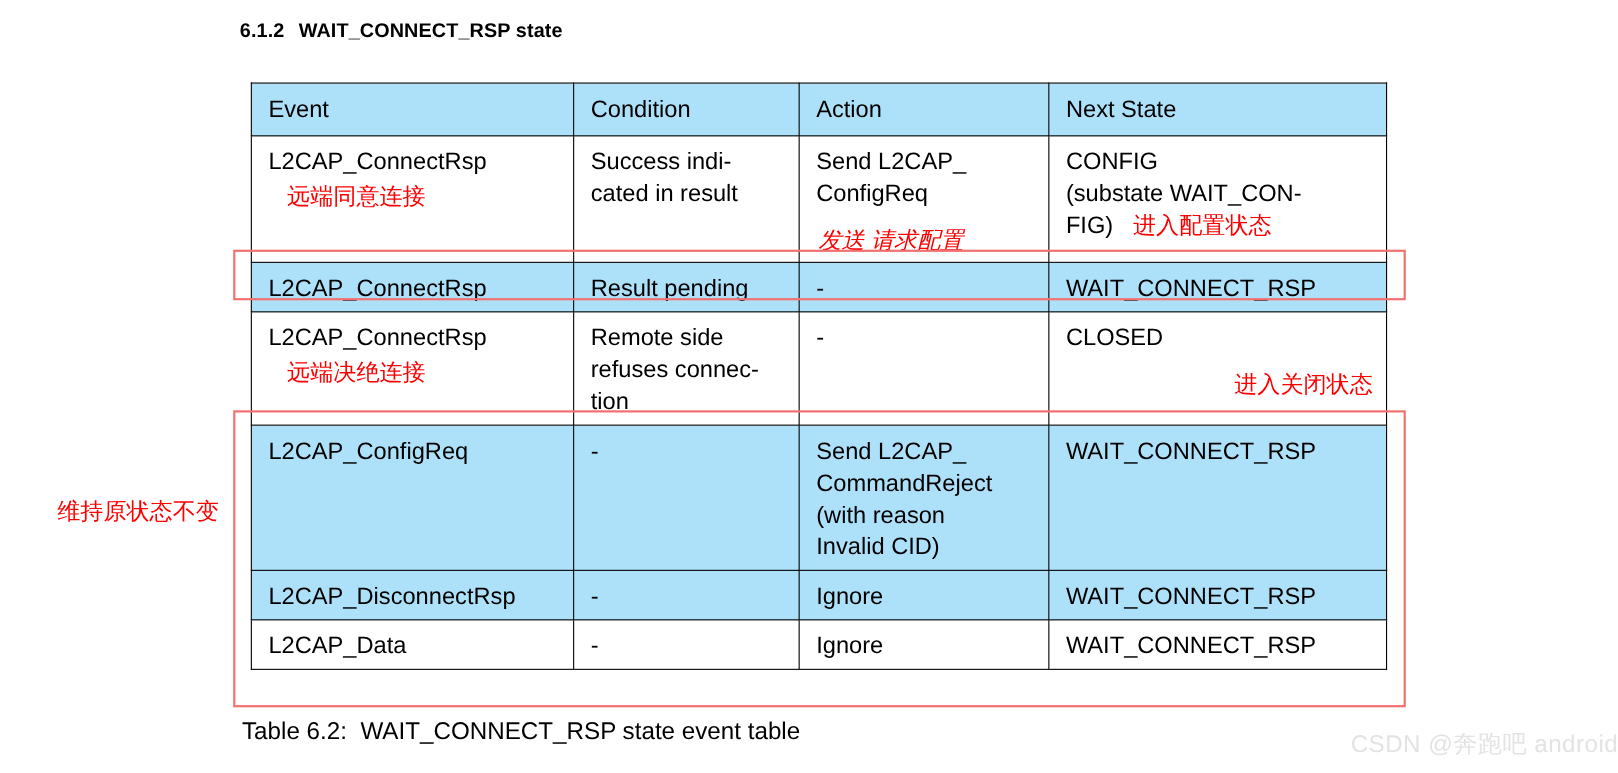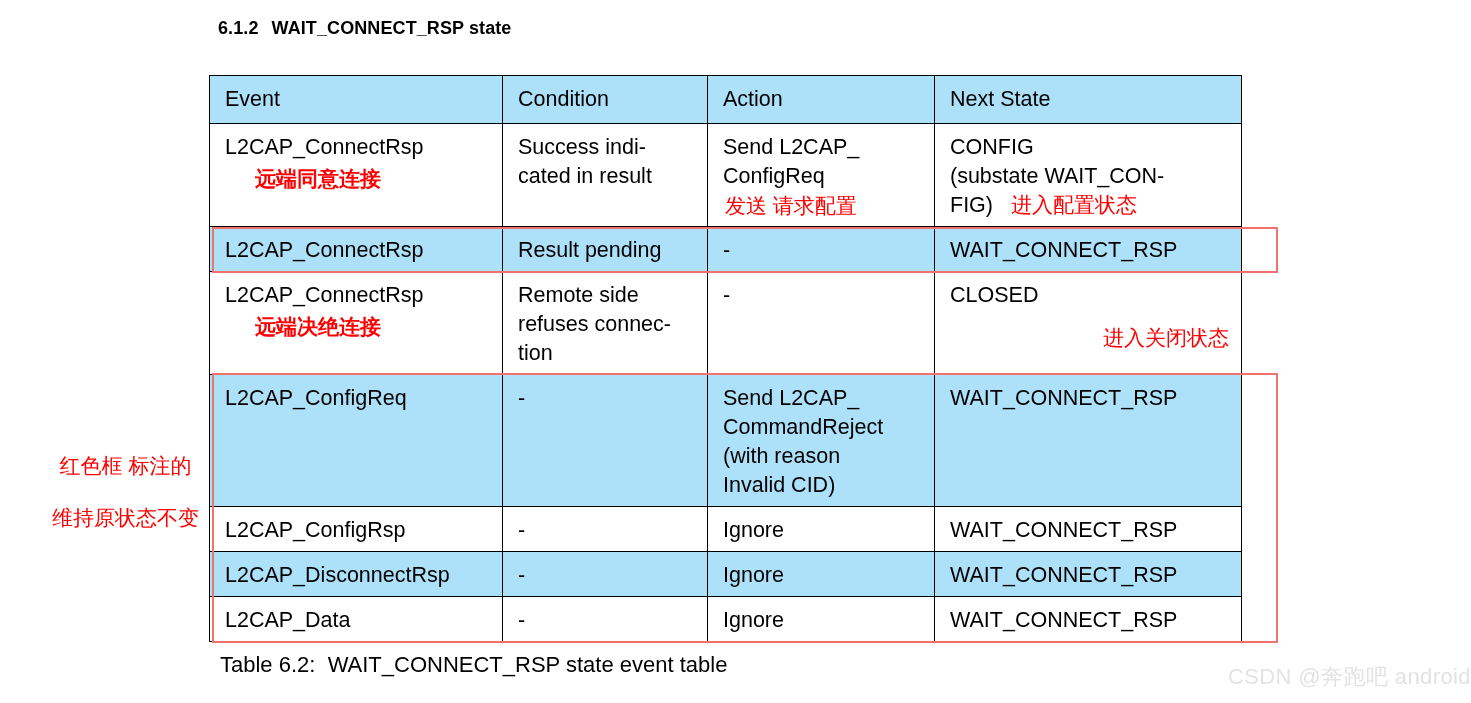--- a/index.html
+++ b/index.html
@@ -24,21 +24,21 @@
     font-size: 18px;
     font-weight: bold;
     letter-spacing: 0.1px;
     white-space: nowrap;
   }
   .heading .num { margin-right: 13px; }
 
   
   .table-wrap {
     position: absolute;
-    left: 209px;
+    left: 228px;
     top: 75px;
     width: 1032px;
   }
   table.evt {
     border-collapse: collapse;
     table-layout: fixed;
     width: 1032px;
     background: #ffffff;
   }
   table.evt td, table.evt th {
@@ -66,22 +66,22 @@
   tr.white td { background: #ffffff; }
 
   td .en { display: block; white-space: pre-wrap; }
   .zh {
     color: #FF0000;
     display: block;
     font-size: 21px;
     line-height: 27px;
     white-space: pre;
   }
-  .zh.indent1 { margin-left: 30px; margin-top: 3px; font-weight: bold; }
-  .zh.indent2 { margin-left: 2px; margin-top: 1px; }
+  .zh.indent1 { margin-left: 17px; margin-top: 3px; }
+  .zh.indent2 { margin-left: 2px; margin-top: 14px; font-style: italic; }
   .zh.indent3 { margin-left: 48px; margin-top: 14px; text-align: right; }
   .zh.inlinecfg {
     display: inline-block;
     margin-left: 18px;
   }
   .fig-line { white-space: nowrap; }
 
   
   .h-r1 { height: 103px; }
   .h-r2 { height: 44px; }
@@ -226,34 +226,20 @@
             <span class="en">Send L2CAP_
 CommandReject
 (with reason
 Invalid CID)</span>
           </td>
         <td>
             <span class="en">WAIT_CONNECT_RSP</span>
           </td>
       </tr>
 
-      <tr class="white h-r5">
-        <td>
-            <span class="en">L2CAP_ConfigRsp</span>
-          </td>
-        <td>
-            <span class="en">-</span>
-          </td>
-        <td>
-            <span class="en">Ignore</span>
-          </td>
-        <td>
-            <span class="en">WAIT_CONNECT_RSP</span>
-          </td>
-      </tr>
 
       <tr class="blue h-r6">
         <td>
             <span class="en">L2CAP_DisconnectRsp</span>
           </td>
         <td>
             <span class="en">-</span>
           </td>
         <td>
             <span class="en">Ignore</span>
@@ -278,19 +264,18 @@
           </td>
       </tr>
     </tbody>
   </table>
 </div>
 
 <div class="red-box" id="red-box-1"></div>
 <div class="red-box" id="red-box-2"></div>
 
 <div class="left-note">
-  <div>红色框 标注的</div>
   <div>维持原状态不变</div>
 </div>
 
 <div class="caption">Table 6.2:  WAIT_CONNECT_RSP state event table</div>
 
 <div class="watermark">CSDN @奔跑吧 android</div>
 
 </body></html>

